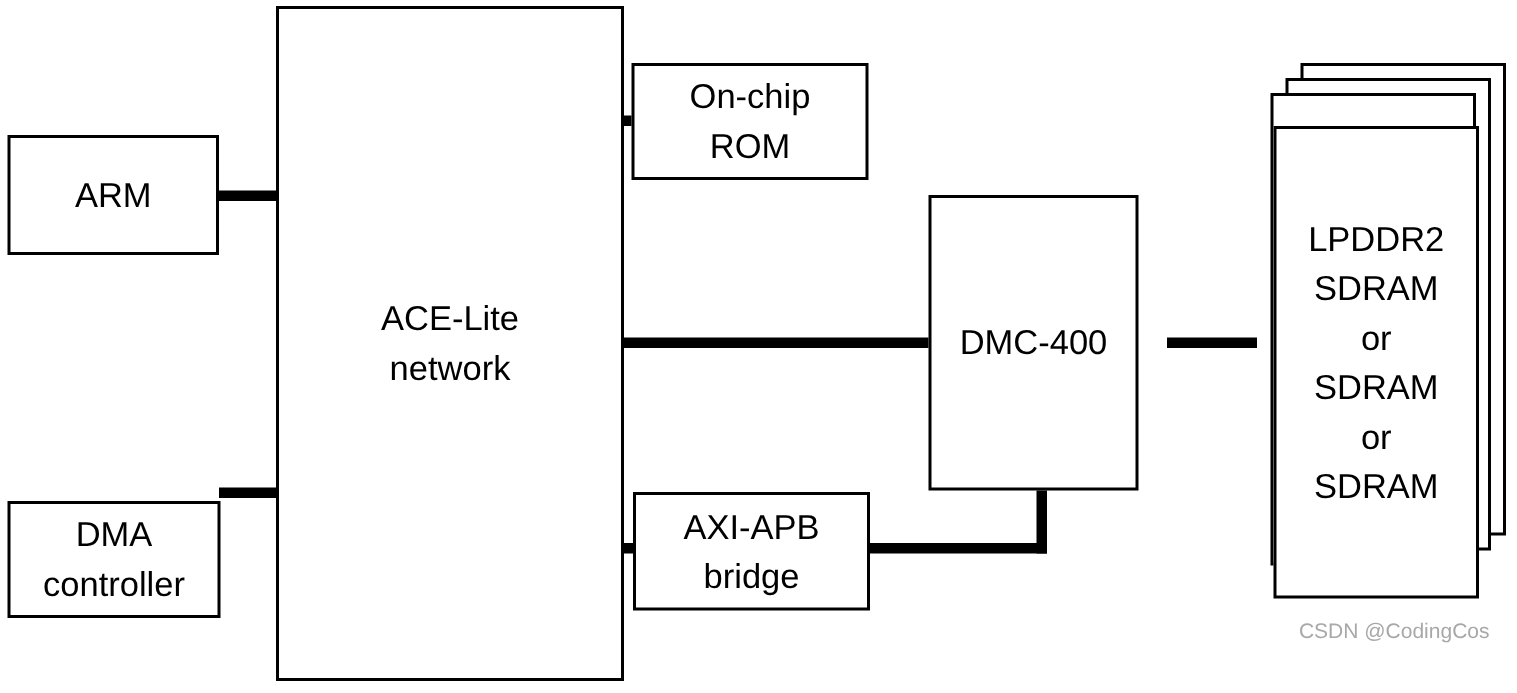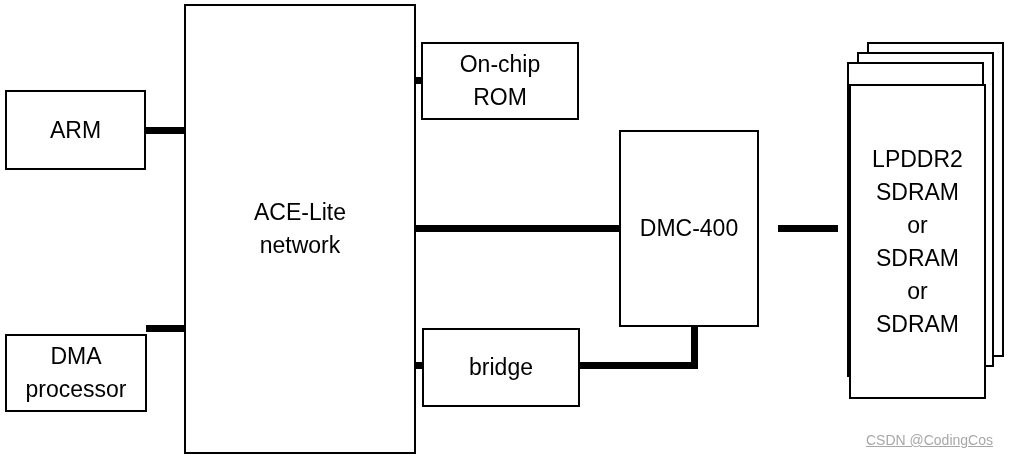--- a/index.html
+++ b/index.html
@@ -47,25 +47,24 @@
   .e-dma-ace     { left: 146px; top: 325px; width: 38px;  height: 7px; }
   .e-ace-rom     { left: 382px; top: 77px;  width: 40px;  height: 7px; }
   .e-ace-dmc     { left: 382px; top: 225px; width: 238px; height: 7px; }
   .e-ace-bridge  { left: 382px; top: 362px; width: 41px;  height: 7px; }
   .e-bridge-h    { left: 579px; top: 362px; width: 119px; height: 7px; }
   .e-bridge-v    { left: 691px; top: 326px; width: 7px;   height: 43px; }
   .e-dmc-sdram   { left: 778px; top: 225px; width: 60px;  height: 7px; }
 
   .watermark {
     position: absolute;
-    right: 18px; top: 432px;
+    right: 18px; top: 412px;
     font-size: 14px;
     color: #a8a8a8;
     white-space: nowrap;
-    text-decoration: underline;
   }
 </style>
 </head>
 <body>
 
 <div class="diagram">
 
   <div class="edge e-arm-ace"></div>
   <div class="edge e-dma-ace"></div>
   <div class="edge e-ace-rom"></div>
@@ -74,34 +73,35 @@
   <div class="edge e-bridge-h"></div>
   <div class="edge e-bridge-v"></div>
   <div class="edge e-dmc-sdram"></div>
 
   <div class="node n-arm">
     <span>ARM</span>
   </div>
 
   <div class="node n-dma">
     <span>DMA</span>
-    <span>processor</span>
+    <span>controller</span>
   </div>
 
   <div class="node n-ace">
     <span>ACE-Lite</span>
     <span>network</span>
   </div>
 
   <div class="node n-rom">
     <span>On-chip</span>
     <span>ROM</span>
   </div>
 
   <div class="node n-bridge">
+    <span>AXI-APB</span>
     <span>bridge</span>
   </div>
 
   <div class="node n-dmc">
     <span>DMC-400</span>
   </div>
 
   <div class="node n-sdram-4"></div>
   <div class="node n-sdram-3"></div>
   <div class="node n-sdram-2"></div>

